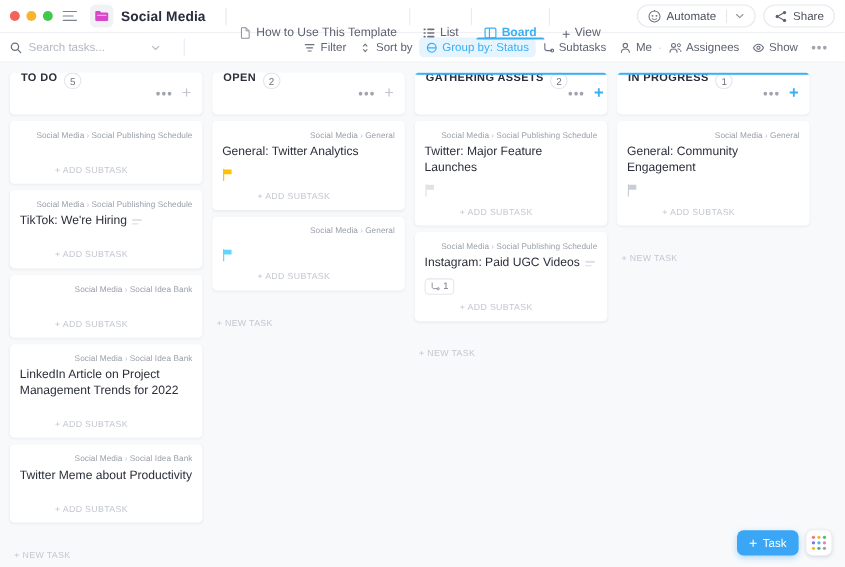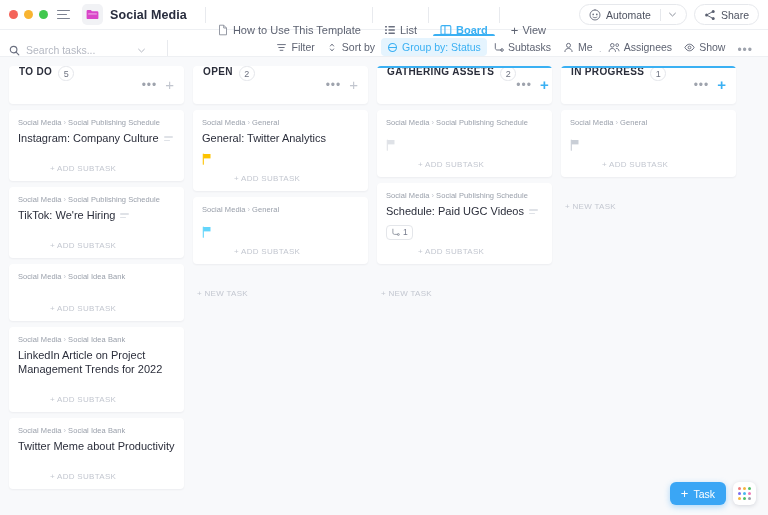--- a/index.html
+++ b/index.html
@@ -107,21 +107,21 @@
   .pillbtn .sep {
     width: 1px; height: 12px; background: #e6e8ec; margin: 0 2px 0 4px;
   }
   .pillbtn + .pillbtn { margin-left: 7px; }
 
   
   .toolbar {
     height: 27px;
     background: #ffffff;
     display: flex;
-    align-items: flex-end;
+    align-items: center;
     padding: 0 9px;
     border-bottom: 1px solid #eef0f3;
     font-size: 10.5px;
     color: #5e6372;
   }
   .search {
     display: flex; align-items: center; gap: 6px;
     width: 150px;
     cursor: text;
   }
@@ -218,20 +218,21 @@
     cursor: pointer;
   }
   .crumb {
     font-size: 7.5px;
     color: #9aa0ab;
     margin-bottom: 4px;
     white-space: nowrap;
     overflow: hidden;
     text-overflow: ellipsis;
     letter-spacing: .05px;
+    text-align: right;
   }
   .crumb .sep { color: #c3c7cf; margin: 0 2px; }
   .card-title {
     font-size: 11px;
     color: #2b2e3b;
     line-height: 14px;
     display: flex;
     align-items: flex-start;
     gap: 5px;
     font-weight: normal;
@@ -506,27 +507,20 @@
       <div class="col-head">
         <span class="col-name">TO DO</span>
         <span class="col-count">5</span>
         <span class="col-actions">
           <span class="ellipsis">•••</span>
           <span class="plus">+</span>
         </span>
       </div>
       <div class="card">
         <div class="crumb"><span>Social Media</span><span class="sep">›</span><span>Social Publishing Schedule</span></div>
-        <div class="card-title">
-          <span class="txt">Instagram: Company Culture</span>
-          <span class="descr-icon">
-            <i></i>
-            <i></i>
-          </span>
-        </div>
         <div class="card-meta empty"></div>
         <div class="add-subtask">+ ADD SUBTASK</div>
       </div>
       <div class="card">
         <div class="crumb"><span>Social Media</span><span class="sep">›</span><span>Social Publishing Schedule</span></div>
         <div class="card-title">
           <span class="txt">TikTok: We're Hiring</span>
           <span class="descr-icon">
             <i></i>
             <i></i>
@@ -596,32 +590,35 @@
       <div class="col-head highlight">
         <span class="col-name">GATHERING ASSETS</span>
         <span class="col-count">2</span>
         <span class="col-actions">
           <span class="ellipsis">•••</span>
           <span class="plus blue">+</span>
         </span>
       </div>
       <div class="card">
         <div class="crumb"><span>Social Media</span><span class="sep">›</span><span>Social Publishing Schedule</span></div>
+        <div class="card-title">
+          <span class="txt">Twitter: Major Feature Launches</span>
+        </div>
         <div class="card-meta">
           <svg width="10" height="12" viewBox="0 0 10 12">
             <path d="M1.3 1h7.2v4.4H1.3z" fill="#dfe2e7"></path>
             <path d="M1.3 1v10.2" stroke="#dfe2e7" stroke-width="1.1" stroke-linecap="round"></path>
           </svg>
         </div>
         <div class="add-subtask">+ ADD SUBTASK</div>
       </div>
       <div class="card">
         <div class="crumb"><span>Social Media</span><span class="sep">›</span><span>Social Publishing Schedule</span></div>
         <div class="card-title">
-          <span class="txt">Schedule: Paid UGC Videos</span>
+          <span class="txt">Instagram: Paid UGC Videos</span>
           <span class="descr-icon">
             <i></i>
             <i></i>
           </span>
         </div>
         <div class="card-meta">
           <span class="subbadge">
             <svg width="9" height="9" viewBox="0 0 10 10">
               <path d="M2.1 1.3v4.2c0 .9.7 1.6 1.6 1.6h4" fill="none" stroke="#8a8f9b" stroke-width=".95" stroke-linecap="round"></path>
               <circle cx="8.2" cy="7.2" r="1.1" fill="none" stroke="#8a8f9b" stroke-width=".9"></circle>
@@ -637,20 +634,23 @@
       <div class="col-head highlight">
         <span class="col-name">IN PROGRESS</span>
         <span class="col-count">1</span>
         <span class="col-actions">
           <span class="ellipsis">•••</span>
           <span class="plus blue">+</span>
         </span>
       </div>
       <div class="card">
         <div class="crumb"><span>Social Media</span><span class="sep">›</span><span>General</span></div>
+        <div class="card-title">
+          <span class="txt">General: Community Engagement</span>
+        </div>
         <div class="card-meta">
           <svg width="10" height="12" viewBox="0 0 10 12">
             <path d="M1.3 1h7.2v4.4H1.3z" fill="#c9ced6"></path>
             <path d="M1.3 1v10.2" stroke="#c9ced6" stroke-width="1.1" stroke-linecap="round"></path>
           </svg>
         </div>
         <div class="add-subtask">+ ADD SUBTASK</div>
       </div>
       <div class="new-task">+ NEW TASK</div>
     </div>

